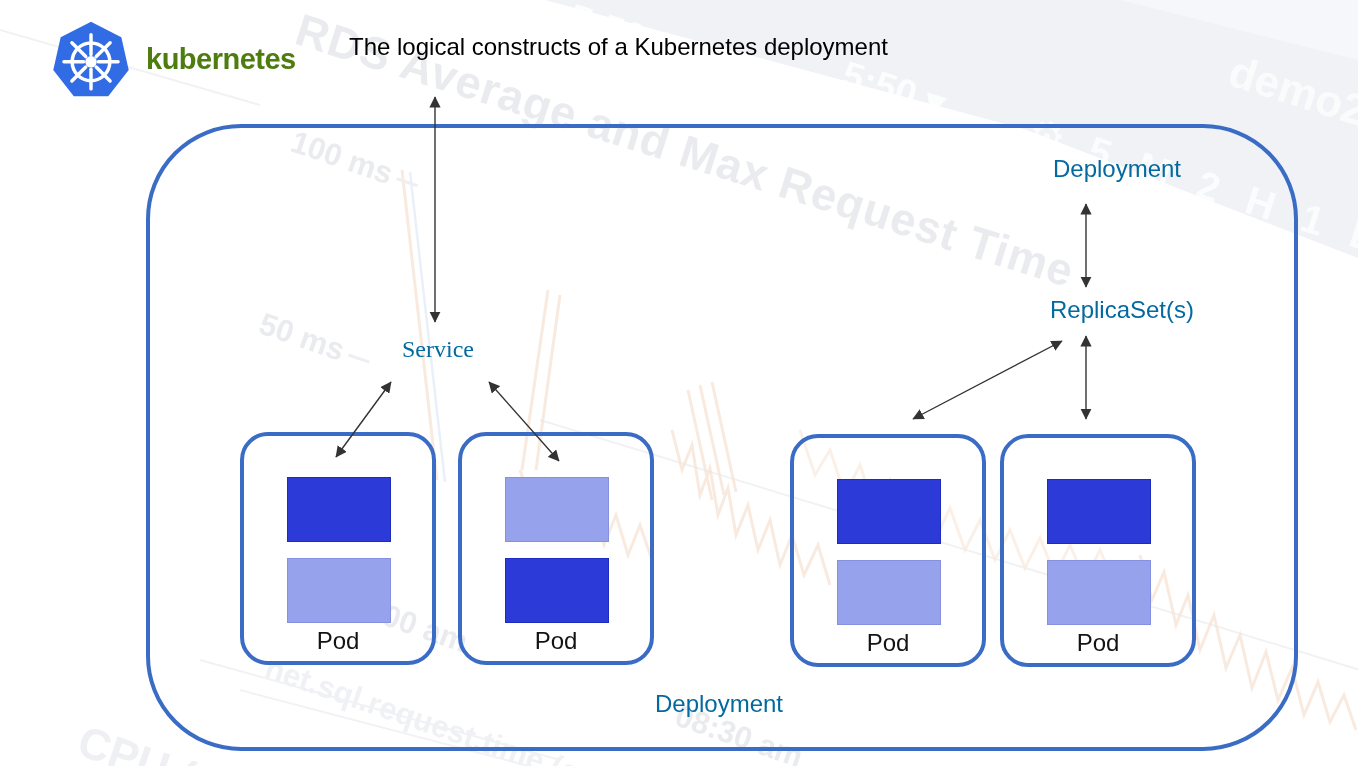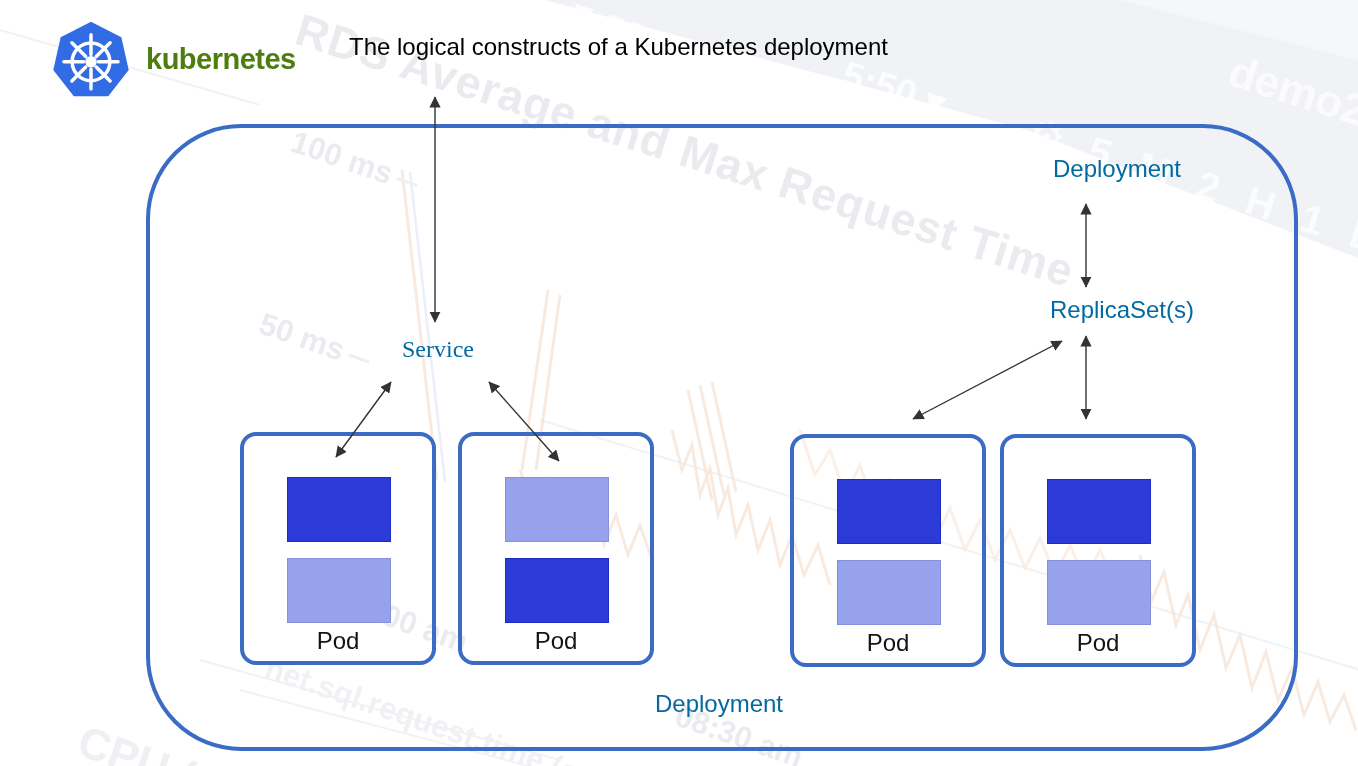--- a/index.html
+++ b/index.html
@@ -43,21 +43,21 @@
   .lbl-replicaset { left:1022px; top:296px; }
   .lbl-namespace  { left:619px;  top:690px; }
 
   .namespace-box {
     position:absolute; left:146px; top:124px; width:1152px; height:627px;
     border:4px solid var(--border-blue); border-radius:95px; box-sizing:border-box;
     background:transparent;
   }
   .pod {
     position:absolute; width:196px; height:233px; box-sizing:border-box;
-    border:4px solid var(--border-blue); border-radius:16px; background:transparent;
+    border:4px solid var(--border-blue); border-radius:28px; background:transparent;
   }
   .pod-1 { left:240px;  top:432px; }
   .pod-2 { left:458px;  top:432px; }
   .pod-3 { left:790px;  top:434px; }
   .pod-4 { left:1000px; top:434px; }
   .container-rect { position:absolute; left:43px; width:104px; height:65px; box-sizing:border-box; }
   .container-rect.primary   { background:var(--c-primary);   border:1px solid #1d2cc0; }
   .container-rect.secondary { background:var(--c-secondary); border:1px solid #8590e0; }
   .pod-label { position:absolute; left:0; right:0; bottom:6px; text-align:center; font-size:24px; color:#131313; }
 

